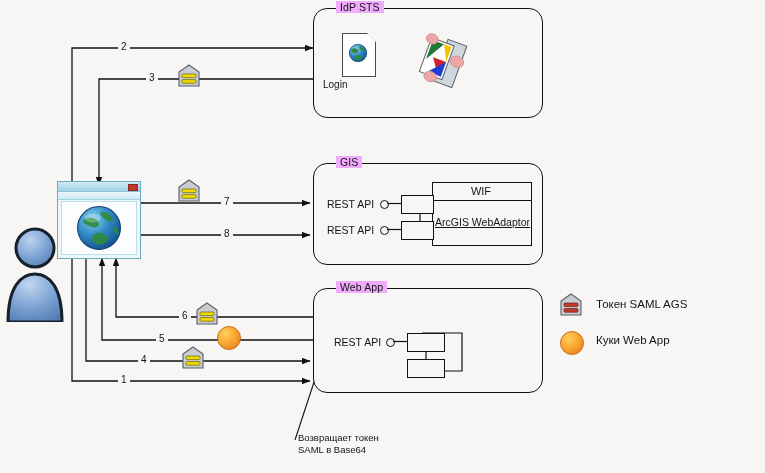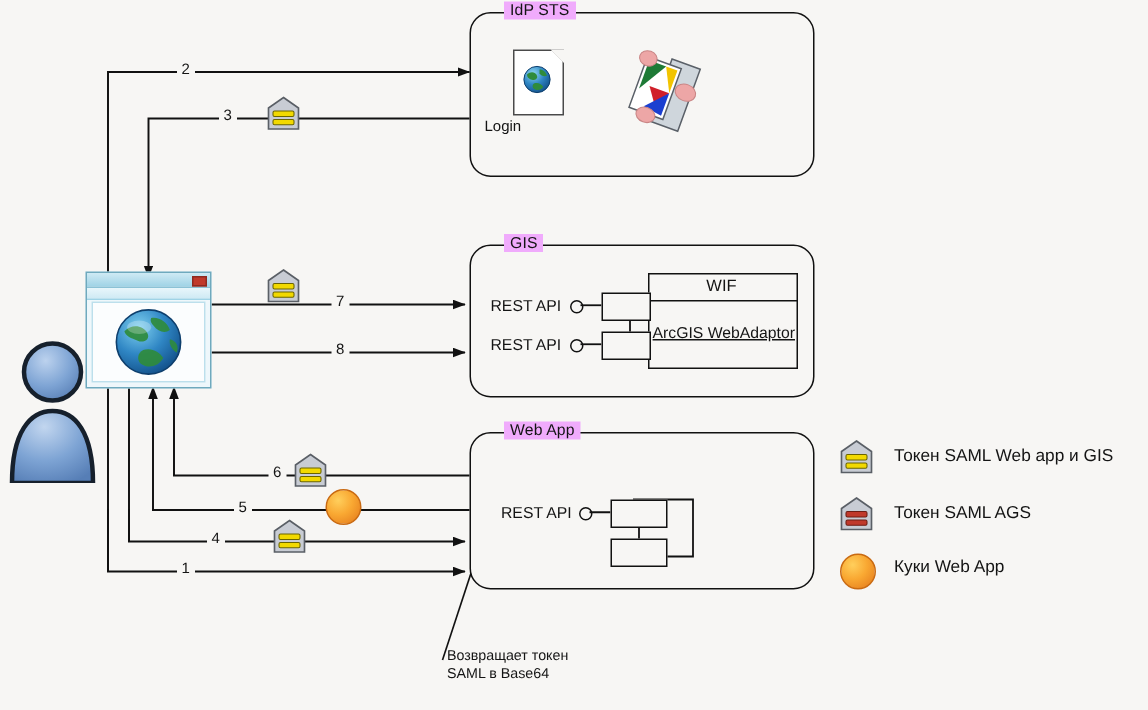--- a/index.html
+++ b/index.html
@@ -356,30 +356,20 @@
 
     <div class="plain-box" style="left:93px; top:44px; width:36px; height:17px;"></div>
     <div class="plain-box" style="left:93px; top:70px; width:36px; height:17px;"></div>
   </div>
 
   <div class="note-text" style="left:298px; top:432px;">Возвращает токен
 SAML в Base64</div>
 
   <div style="position:absolute; left:558px; top:292px; width:205px;">
 
-    <div style="position:relative; height:38px;">
-      <div class="token" style="left:0; top:0;">
-        <svg viewBox="0 0 26 26" width="26" height="26">
-          <path d="M13,2 L23,9 L23,23 L3,23 L3,9 Z" fill="#c8ccd4" stroke="#5a5f66" stroke-width="1.1"></path>
-          <rect x="6" y="11" width="14" height="3.6" rx="1" fill="#f2d900" stroke="#6a6400" stroke-width="0.7"></rect>
-          <rect x="6" y="16.6" width="14" height="3.6" rx="1" fill="#f2d900" stroke="#6a6400" stroke-width="0.7"></rect>
-        </svg>
-      </div>
-      <div class="legend-text" style="left:38px; top:6px;">Токен SAML Web app и GIS</div>
-    </div>
 
     <div style="position:relative; height:38px;">
       <div class="token" style="left:0; top:0;">
         <svg viewBox="0 0 26 26" width="26" height="26">
           <path d="M13,2 L23,9 L23,23 L3,23 L3,9 Z" fill="#c8ccd4" stroke="#5a5f66" stroke-width="1.1"></path>
           <rect x="6" y="11" width="14" height="3.6" rx="1" fill="#c0392b" stroke="#6d1e14" stroke-width="0.7"></rect>
           <rect x="6" y="16.6" width="14" height="3.6" rx="1" fill="#c0392b" stroke="#6d1e14" stroke-width="0.7"></rect>
         </svg>
       </div>
       <div class="legend-text" style="left:38px; top:6px;">Токен SAML AGS</div>

